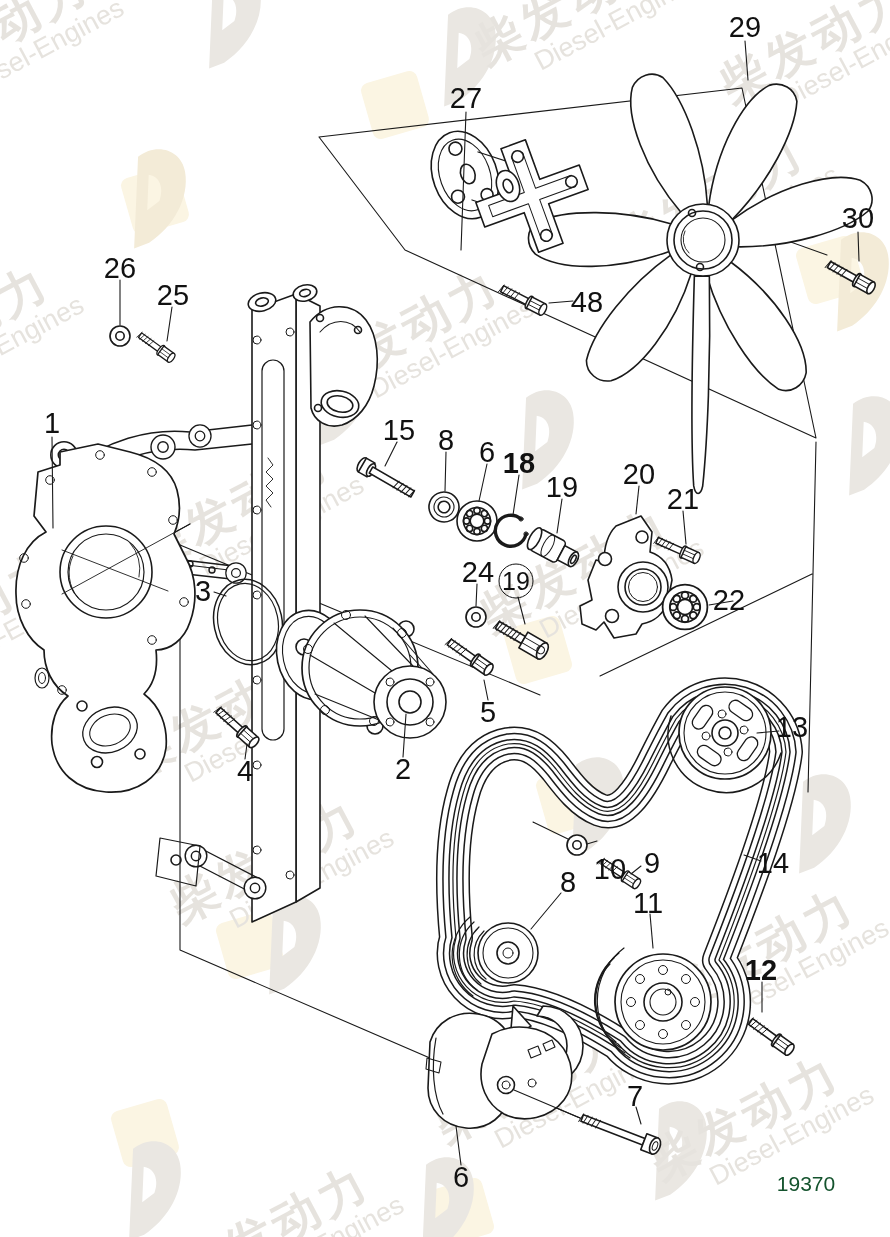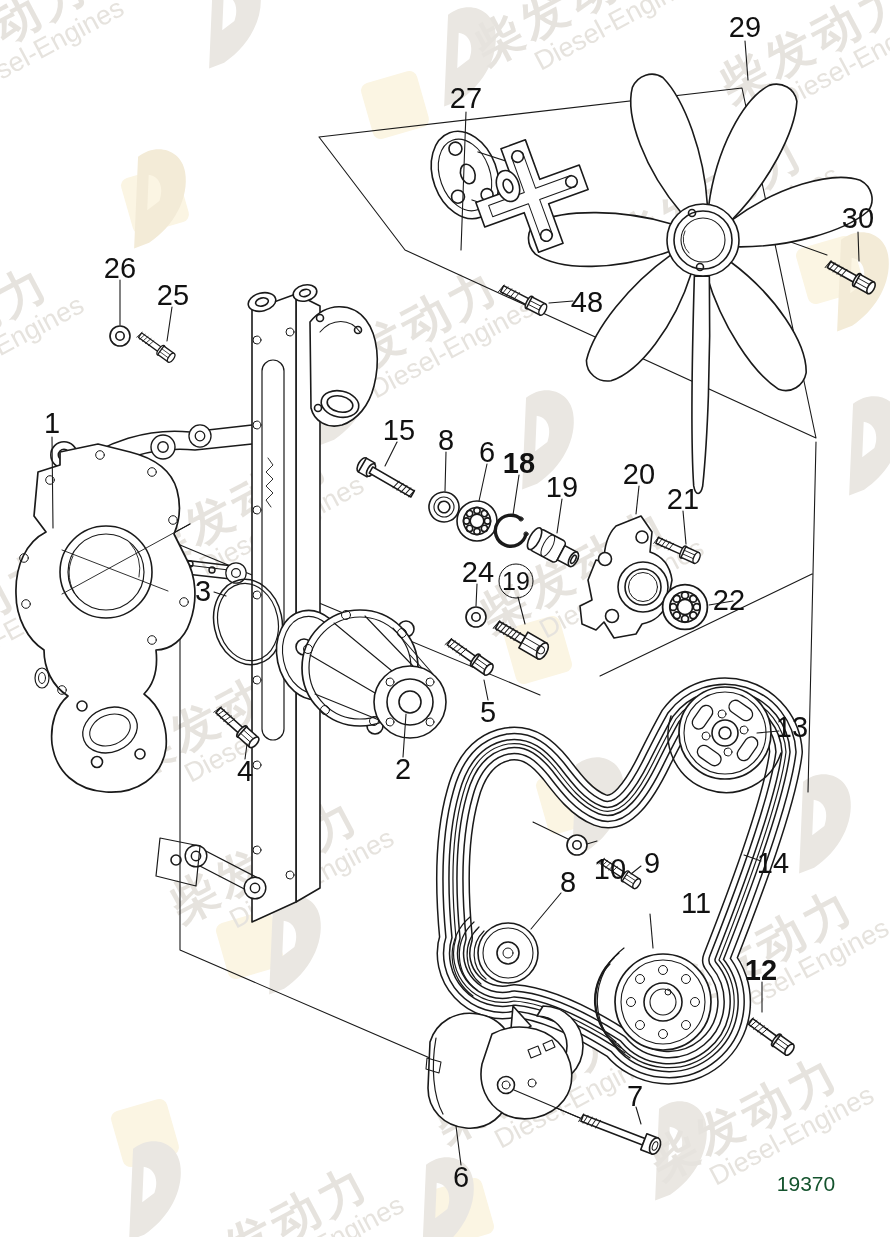--- a/index.html
+++ b/index.html
@@ -547,21 +547,21 @@
       <div class="callout" style="left: 52px; top: 423px;">1</div>
       <div class="callout" style="left: 403px; top: 769px;">2</div>
       <div class="callout" style="left: 203px; top: 591px;">3</div>
       <div class="callout" style="left: 245px; top: 771px;">4</div>
       <div class="callout" style="left: 488px; top: 712px;">5</div>
       <div class="callout" style="left: 461px; top: 1177px;">6</div>
       <div class="callout" style="left: 635px; top: 1096px;">7</div>
       <div class="callout" style="left: 568px; top: 882px;">8</div>
       <div class="callout" style="left: 652px; top: 863px;">9</div>
       <div class="callout" style="left: 610px; top: 869px;">10</div>
-      <div class="callout" style="left: 648px; top: 903px; margin-left: 48px;">11</div>
+      <div class="callout" style="left: 648px; top: 903px;">11</div>
       <div class="callout" style="left: 761px; top: 970px; font-weight: bold;">12</div>
       <div class="callout" style="left: 792px; top: 727px;">13</div>
       <div class="callout" style="left: 773px; top: 863px;">14</div>
       <div class="callout" style="left: 399px; top: 430px;">15</div>
       <div class="callout" style="left: 446px; top: 440px;">8</div>
       <div class="callout" style="left: 487px; top: 452px;">6</div>
       <div class="callout" style="left: 519px; top: 463px; font-weight: bold;">18</div>
       <div class="callout" style="left: 562px; top: 487px;">19</div>
       <div class="callout" style="left: 639px; top: 474px;">20</div>
       <div class="callout" style="left: 683px; top: 499px;">21</div>

